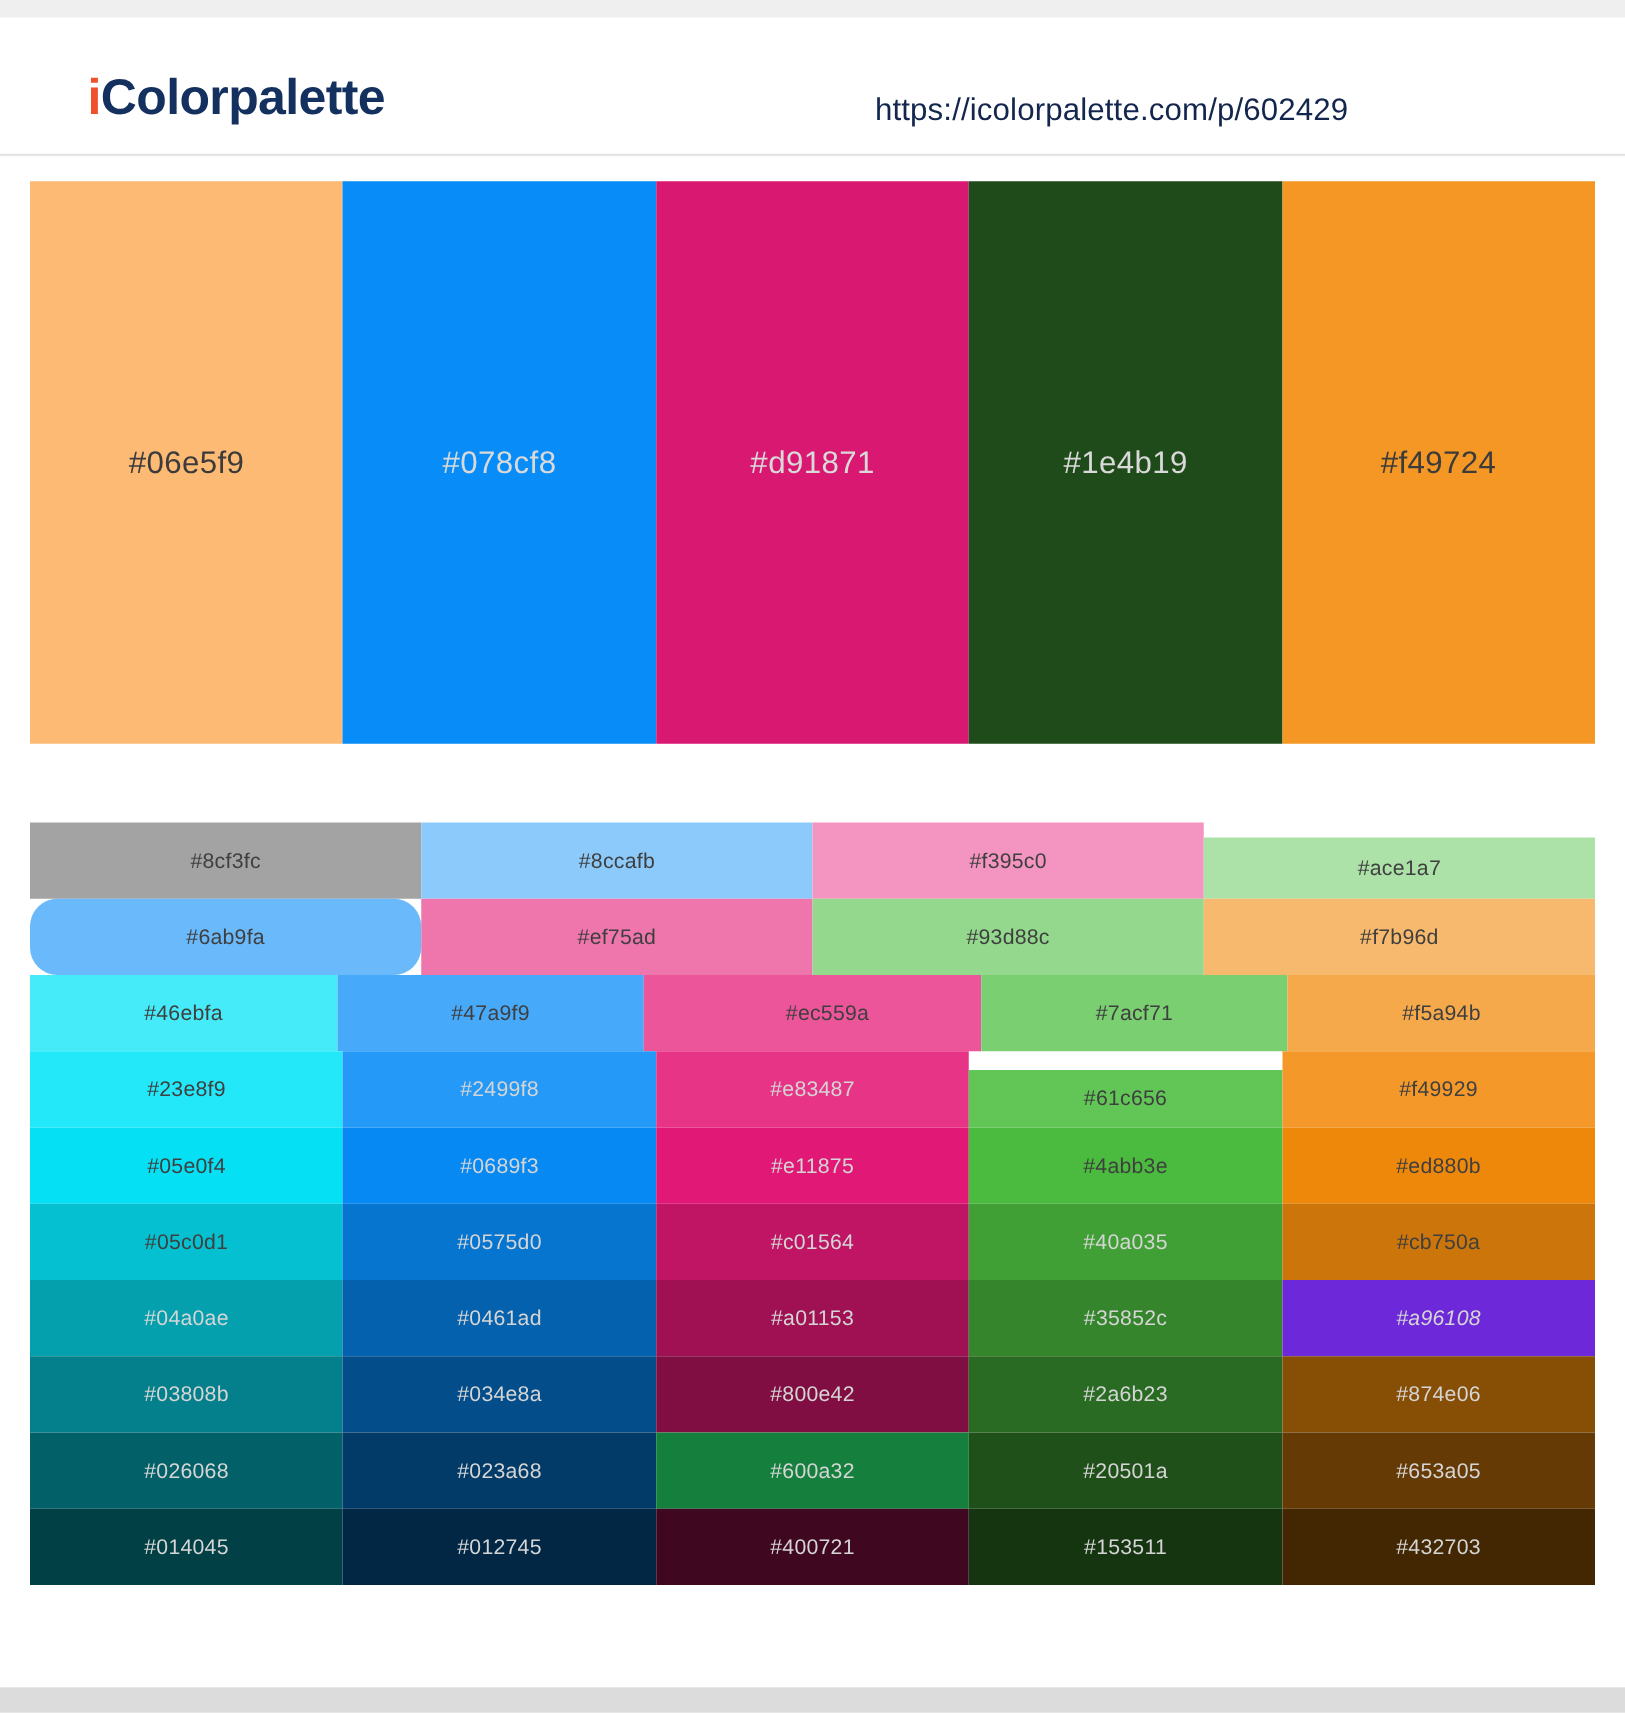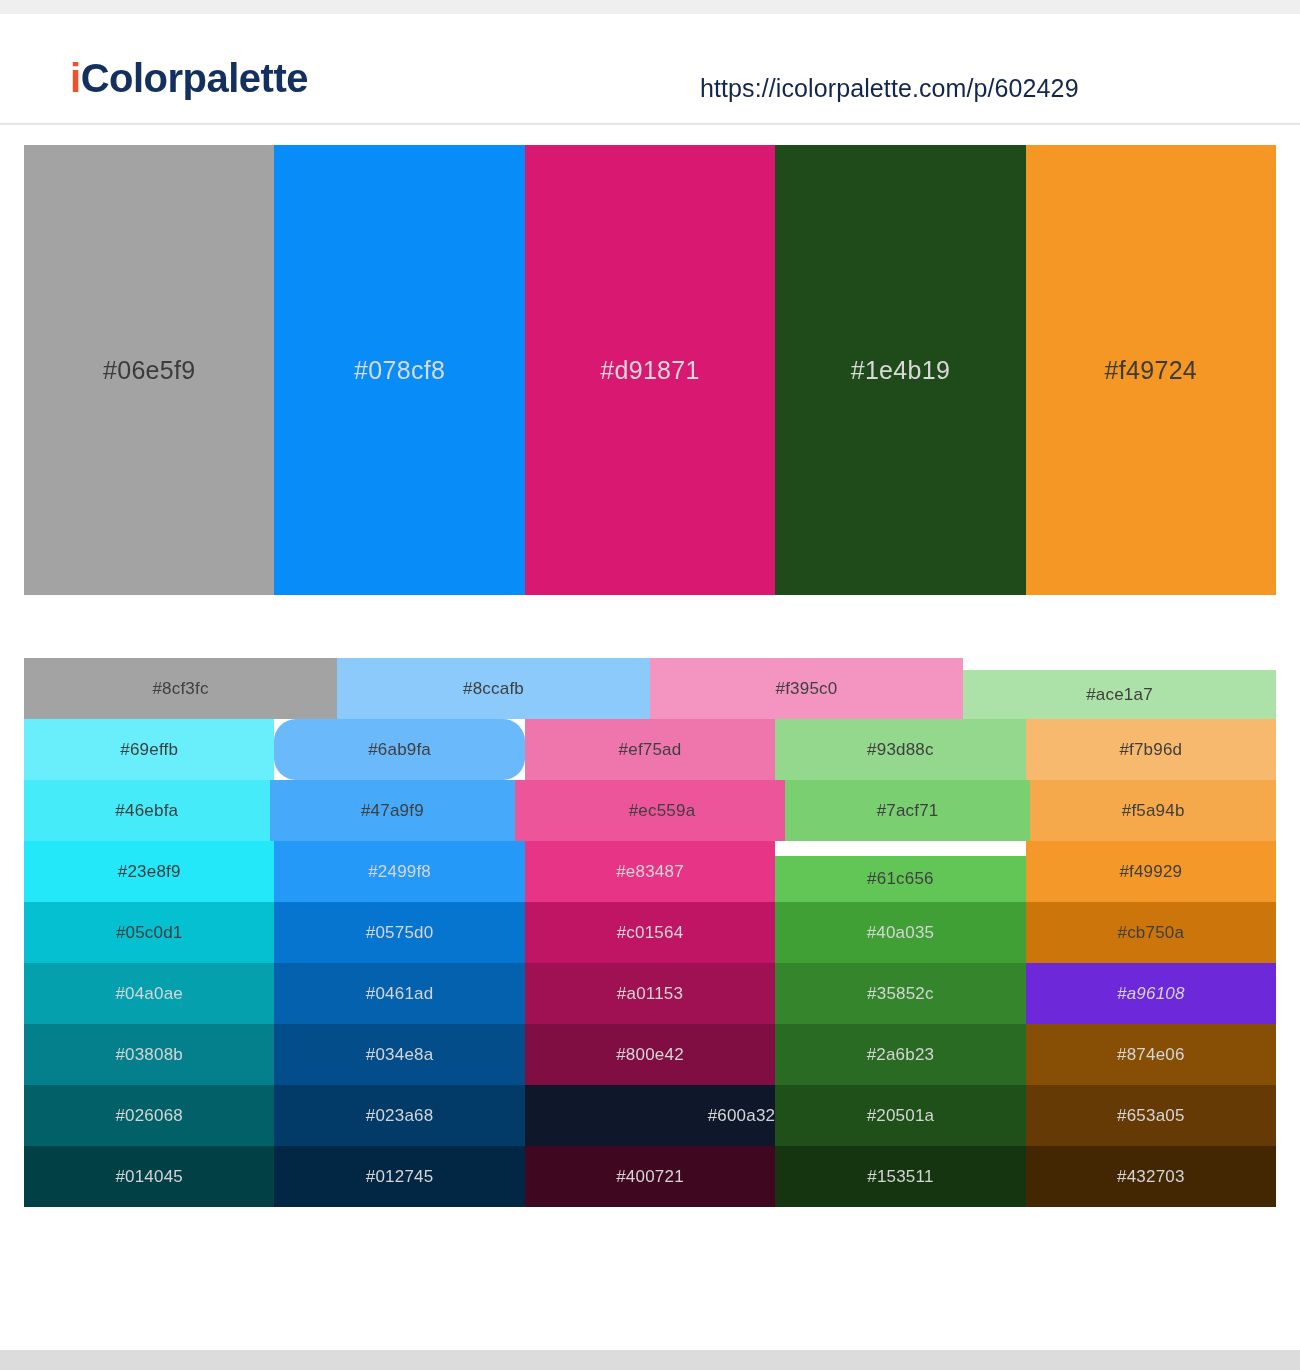--- a/index.html
+++ b/index.html
@@ -139,21 +139,21 @@
   <div class="header">
     <div class="logo">
       <span class="logo-i">i</span><span class="logo-rest">Colorpalette</span>
     </div>
     <div class="site-url">https://icolorpalette.com/p/602429</div>
   </div>
 
   <div class="card">
 
     <div class="primary-row">
-        <div class="primary-swatch" style="background: #a3a3a3;">
+        <div class="primary-swatch" style="background: #fdba74;">
           <span class="primary-label txt-dark">#06e5f9</span>
         </div>
         <div class="primary-swatch" style="background: rgb(7, 140, 248);">
           <span class="primary-label txt-light">#078cf8</span>
         </div>
         <div class="primary-swatch" style="background: rgb(217, 24, 113);">
           <span class="primary-label txt-light">#d91871</span>
         </div>
         <div class="primary-swatch" style="background: rgb(30, 75, 25);">
           <span class="primary-label txt-light">#1e4b19</span>
@@ -172,23 +172,20 @@
             <span class="shade-label sh-dark">#8ccafb</span>
           </div>
           <div class="shade-cell" style="background: rgb(243, 149, 192);">
             <span class="shade-label sh-dark">#f395c0</span>
           </div>
           <div class="shade-cell" style="background: rgb(172, 225, 167); margin-top: 12px;">
             <span class="shade-label sh-dark">#ace1a7</span>
           </div>
         </div>
         <div class="shade-row">
-          <div class="shade-cell" style="background: rgb(105, 239, 251);">
-            <span class="shade-label sh-dark">#69effb</span>
-          </div>
           <div class="shade-cell" style="background: rgb(106, 185, 250); border-radius: 22px;">
             <span class="shade-label sh-dark">#6ab9fa</span>
           </div>
           <div class="shade-cell" style="background: rgb(239, 117, 173);">
             <span class="shade-label sh-dark">#ef75ad</span>
           </div>
           <div class="shade-cell" style="background: rgb(147, 216, 140);">
             <span class="shade-label sh-dark">#93d88c</span>
           </div>
           <div class="shade-cell" style="background: rgb(247, 185, 109);">
@@ -223,20 +220,37 @@
             <span class="shade-label sh-light">#e83487</span>
           </div>
           <div class="shade-cell" style="background: rgb(97, 198, 86); margin-top: 15px;">
             <span class="shade-label sh-dark">#61c656</span>
           </div>
           <div class="shade-cell" style="background: rgb(244, 153, 41);">
             <span class="shade-label sh-dark">#f49929</span>
           </div>
         </div>
         <div class="shade-row">
+          <div class="shade-cell" style="background: rgb(5, 224, 244);">
+            <span class="shade-label sh-dark">#05e0f4</span>
+          </div>
+          <div class="shade-cell" style="background: rgb(6, 137, 243);">
+            <span class="shade-label sh-light">#0689f3</span>
+          </div>
+          <div class="shade-cell" style="background: rgb(225, 24, 117);">
+            <span class="shade-label sh-light">#e11875</span>
+          </div>
+          <div class="shade-cell" style="background: rgb(74, 187, 62);">
+            <span class="shade-label sh-dark">#4abb3e</span>
+          </div>
+          <div class="shade-cell" style="background: rgb(237, 136, 11);">
+            <span class="shade-label sh-dark">#ed880b</span>
+          </div>
+        </div>
+        <div class="shade-row">
           <div class="shade-cell" style="background: rgb(5, 192, 209);">
             <span class="shade-label sh-dark">#05c0d1</span>
           </div>
           <div class="shade-cell" style="background: rgb(5, 117, 208);">
             <span class="shade-label sh-light">#0575d0</span>
           </div>
           <div class="shade-cell" style="background: rgb(192, 21, 100);">
             <span class="shade-label sh-light">#c01564</span>
           </div>
           <div class="shade-cell" style="background: rgb(64, 160, 53);">
@@ -280,21 +294,21 @@
             <span class="shade-label sh-light">#874e06</span>
           </div>
         </div>
         <div class="shade-row">
           <div class="shade-cell" style="background: rgb(2, 96, 104);">
             <span class="shade-label sh-light">#026068</span>
           </div>
           <div class="shade-cell" style="background: rgb(2, 58, 104);">
             <span class="shade-label sh-light">#023a68</span>
           </div>
-          <div class="shade-cell" style="background: #0f172a; justify-content: flex-end;">
+          <div class="shade-cell" style="background: #15803d;">
             <span class="shade-label sh-light">#600a32</span>
           </div>
           <div class="shade-cell" style="background: rgb(32, 80, 26);">
             <span class="shade-label sh-light">#20501a</span>
           </div>
           <div class="shade-cell" style="background: rgb(101, 58, 5);">
             <span class="shade-label sh-light">#653a05</span>
           </div>
         </div>
         <div class="shade-row">

